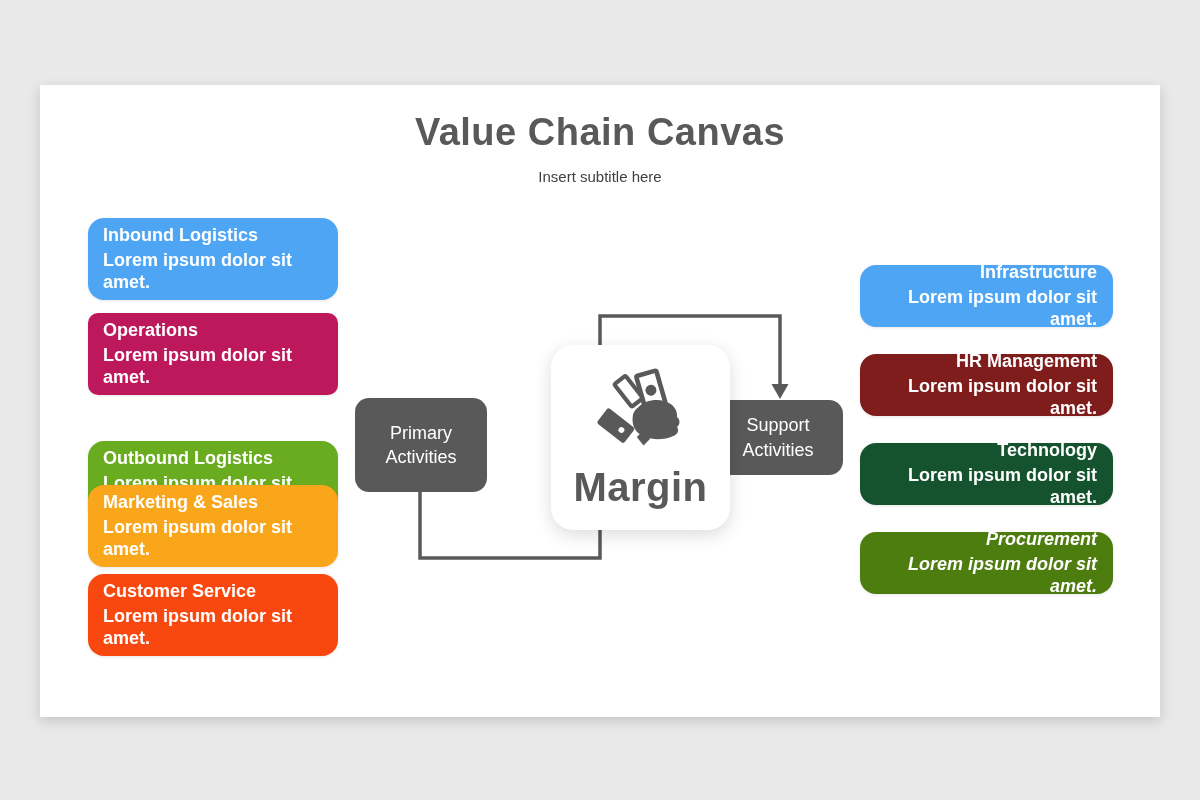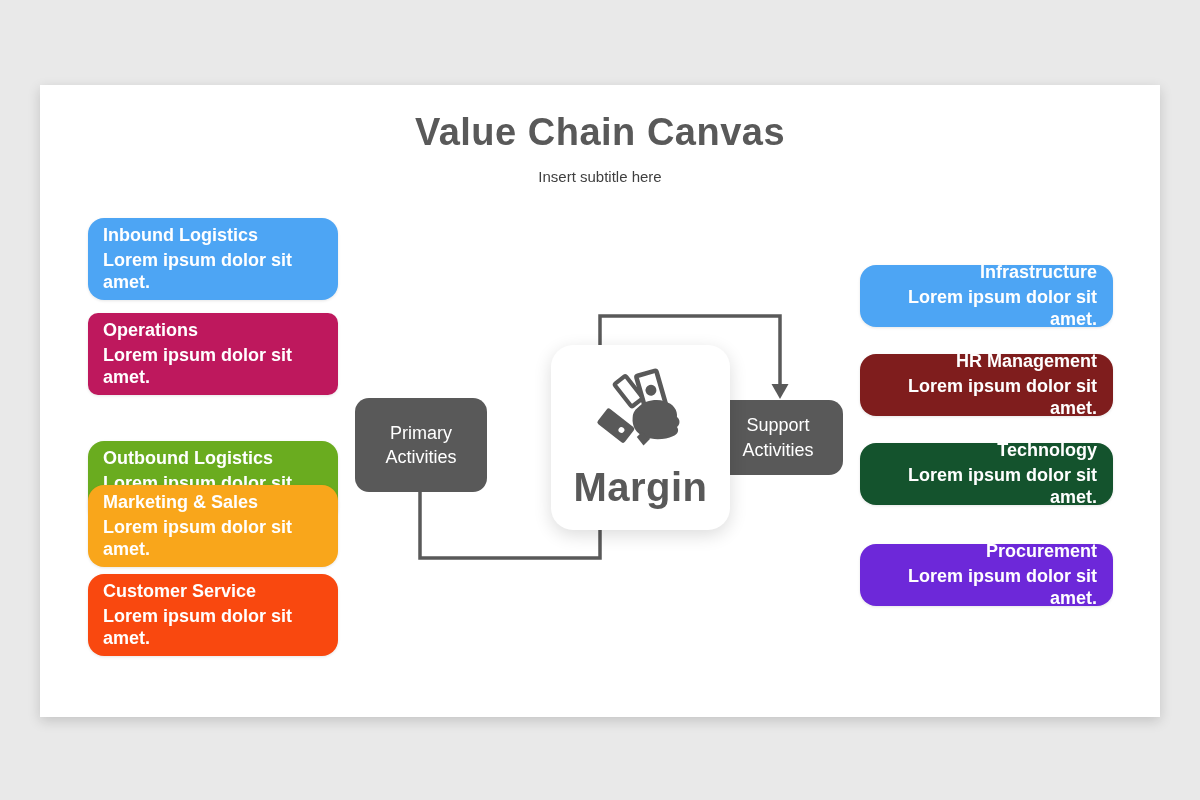--- a/index.html
+++ b/index.html
@@ -94,21 +94,21 @@
     <div class="vbox-desc">Lorem ipsum dolor sit amet.</div>
   </div>
   <div class="vbox right" style="top: 269px; background: #7f1d1d;">
     <div class="vbox-title">HR Management</div>
     <div class="vbox-desc">Lorem ipsum dolor sit amet.</div>
   </div>
   <div class="vbox right" style="top: 358px; background: #14532d;">
     <div class="vbox-title">Technology</div>
     <div class="vbox-desc">Lorem ipsum dolor sit amet.</div>
   </div>
-  <div class="vbox right" style="top: 459px; background: #6d28d9;">
+  <div class="vbox right" style="top: 447px; background: #4d7c0f; font-style: italic;">
     <div class="vbox-title">Procurement</div>
     <div class="vbox-desc">Lorem ipsum dolor sit amet.</div>
   </div>
 
   <svg class="arrows" viewBox="0 0 1120 632" xmlns="http://www.w3.org/2000/svg">
     <g stroke="#595959" stroke-width="3.5" fill="none">
       <path d="M560,262 L560,231 L740,231 L740,301"></path>
       <path d="M560,443 L560,473 L380,473 L380,404"></path>
     </g>
     <g fill="#595959" stroke="none">

